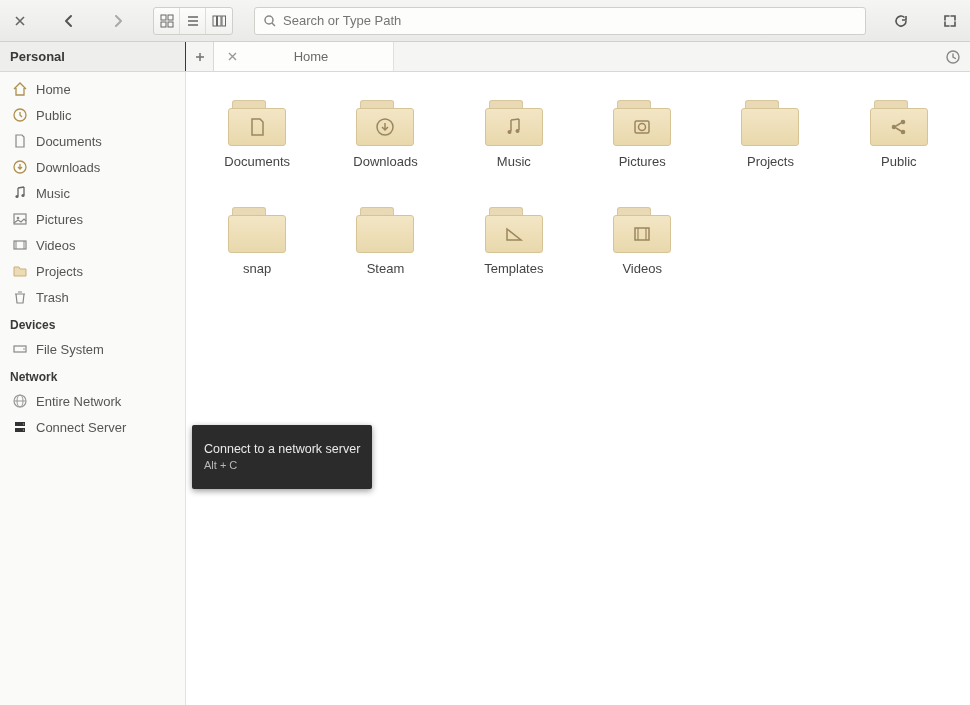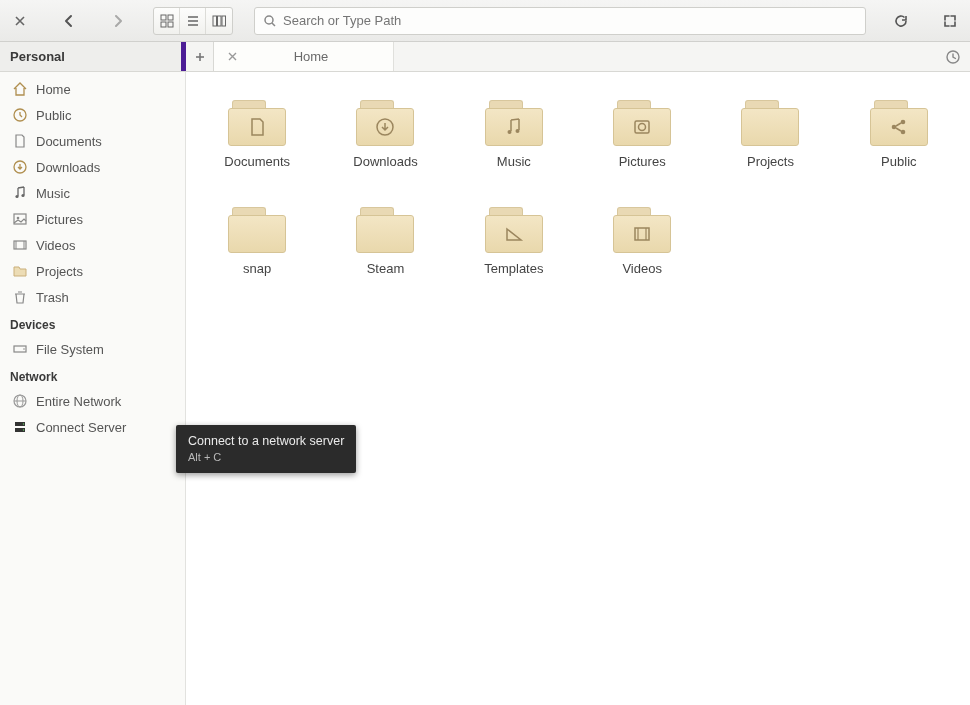--- a/index.html
+++ b/index.html
@@ -9,21 +9,21 @@
 .toolbar { display: flex; align-items: center; height: 42px; background: linear-gradient(#f5f5f4,#eaeae8); border-bottom: 1px solid #d0d0cd; padding: 17px 6px; gap: 21px; }
 .tb-btn { width: 28px; height: 28px; display: flex; align-items: center; justify-content: center; border: 1px solid transparent; border-radius: 3px; color: #555; cursor: pointer; }
 .tb-group { display: flex; align-items: center; border: 1px solid #cfcfcb; border-radius: 3px; background: linear-gradient(#fdfdfc,#f1f1ee); overflow: hidden; }
 .tb-group .tb-btn { width: 26px; height: 26px; border: none; border-right: 1px solid #dcdcd8; border-radius: 0; }
 .tb-group .tb-btn:last-child { border-right: none; }
 .pathbar { flex: 1; display: flex; align-items: center; height: 28px; background: #fdfdfc; border: 1px solid #cfcfcb; border-radius: 3px; padding: 0 8px; color: #888; gap: 6px; }
 .pathbar input { flex: 1; border: none; outline: none; background: transparent; font-size: 13px; color: #888; }
 
 
 .tabrow { display: flex; height: 30px; border-bottom: 1px solid #d8d8d4; background: #f5f5f3; }
-.side-header { width: 186px; display: flex; align-items: center; padding: 0 10px; font-weight: 600; color: #3a3a3a; border-right: 5px solid #4c1d95; justify-content: space-between; background:#eeeeec;}
+.side-header { width: 186px; display: flex; align-items: center; padding: 0 10px; font-weight: 600; color: #3a3a3a; border-right: 1px solid #4c1d95; justify-content: space-between; background:#eeeeec;}
 .tab-add { width: 28px; display: flex; align-items: center; justify-content: center; color: #777; cursor: pointer; border-right: 1px solid #d8d8d4; }
 .tab { display: flex; align-items: center; gap: 6px; padding: 0 14px; min-width: 180px; color: #6a6a6a; border-right: 1px solid #e0e0dc; background: #fdfdfb; }
 .tab .tclose { color: #999; cursor: pointer; }
 .tab .tlabel { flex:1; text-align:center; }
 .tab-history { margin-left: auto; width: 34px; display:flex; align-items:center; justify-content:center; color:#888; cursor:pointer; }
 
 
 .main { display: flex; height: calc(100% - 72px); }
 .sidebar { width: 186px; border-right: 1px solid #e2e2df; background: #fafaf8; overflow: auto; padding-top: 4px; }
 .content { flex: 1; position: relative; background: #fff; overflow: auto; padding: 24px 12px; }
@@ -37,21 +37,21 @@
 .fitem { display: flex; flex-direction: column; align-items: center; gap: 8px; cursor: pointer; padding:4px; border-radius:4px;}
 .flabel { font-size: 13px; color: #444; }
 
 
 .folder { width: 58px; height: 46px; position: relative; }
 .folder .tab-part { position: absolute; top: 0; left: 4px; width: 34px; height: 12px; background: #e9d9b4; border:1px solid #d8c79d; border-bottom:none; border-radius: 3px 3px 0 0;}
 .folder .body-part { position: absolute; top: 8px; left: 0; right: 0; bottom: 0; background: linear-gradient(#f3e6c5,#e9d8ac); border:1px solid #d6c496; border-radius: 3px; display:flex; align-items:center; justify-content:center;}
 .folder .glyph { color: #a9946a; font-size: 22px; }
 
 
-.tooltip { position: absolute; left: 176px; top: 425px; background: #2b2b2b; color: #eaeaea; padding: 8px 12px; border-radius: 2px; font-size: 12.5px; line-height: 1.35; box-shadow: 0 2px 6px rgba(0,0,0,0.4); z-index:10;}
+.tooltip { position: absolute; left: 192px; top: 425px; background: #2b2b2b; color: #eaeaea; padding: 16px 12px; border-radius: 2px; font-size: 12.5px; line-height: 1.35; box-shadow: 0 2px 6px rgba(0,0,0,0.4); z-index:10;}
 .tooltip .sub { color: #b9b9b9; font-size: 11px; }
 
 
 svg { display:block; }
 </style>
 </head>
 <body>
 
 <div class="toolbar">
   <div class="tb-btn">

